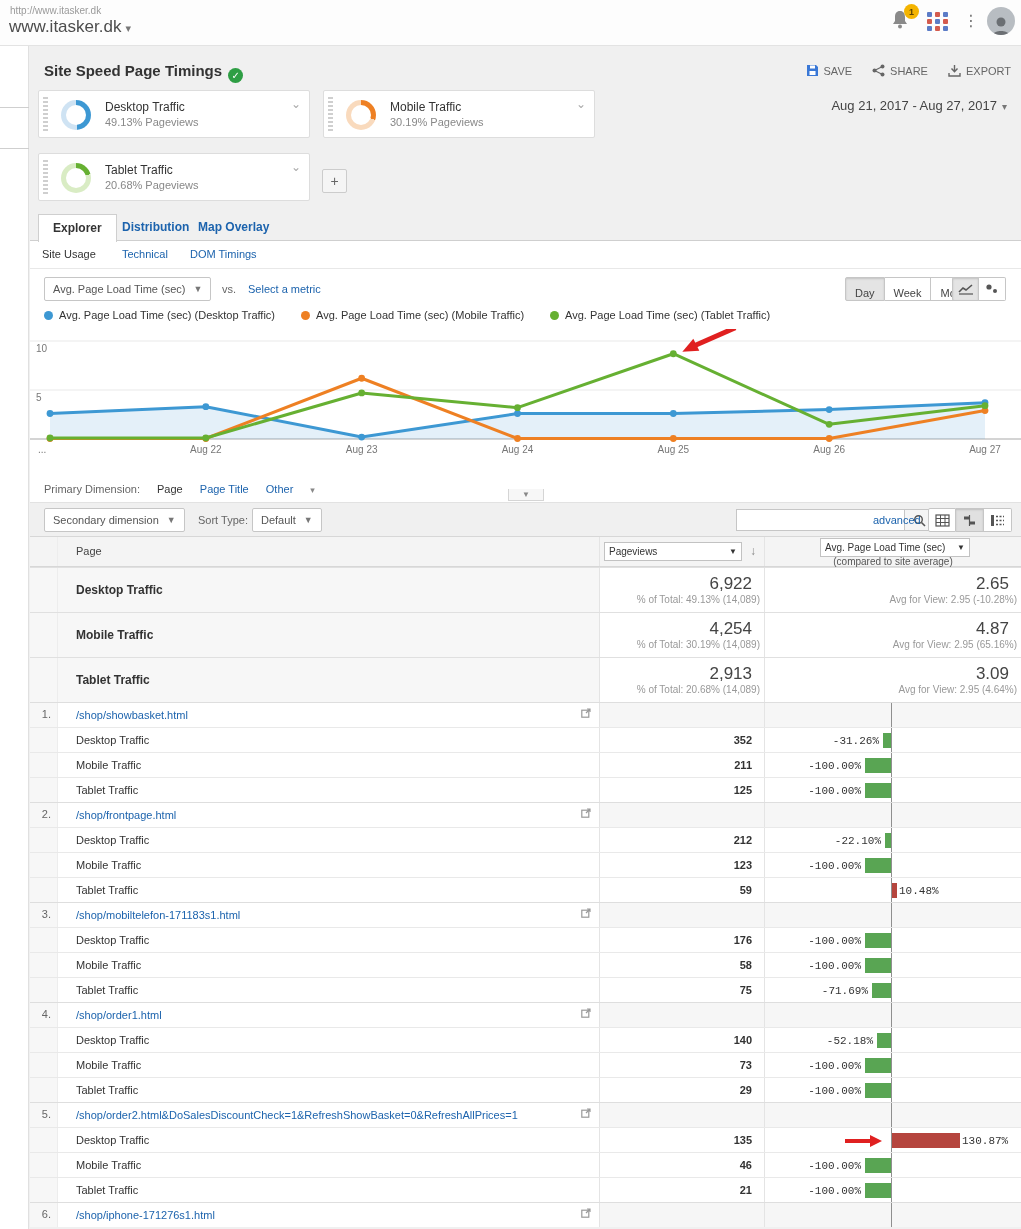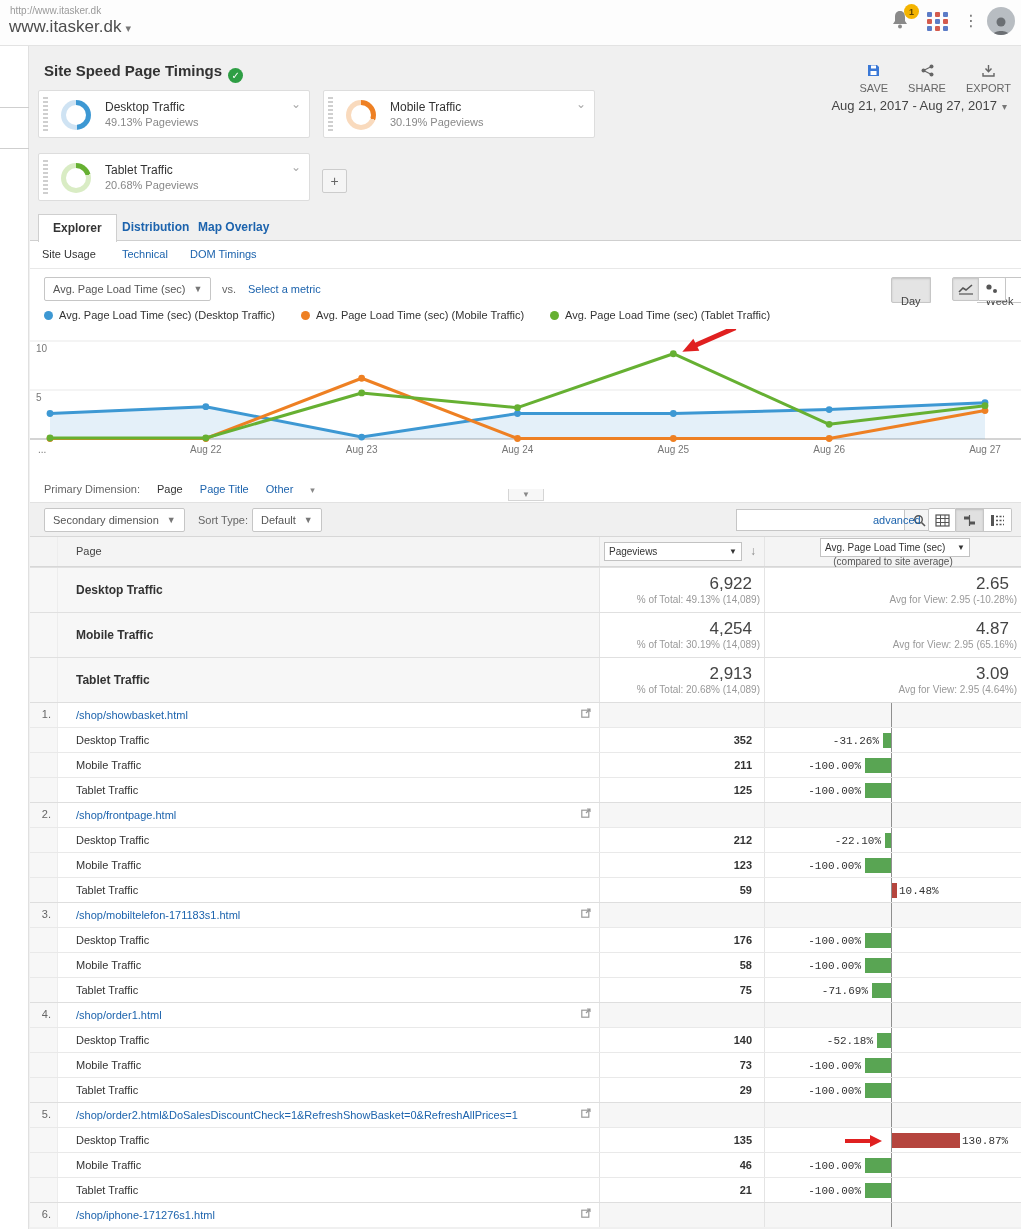--- a/index.html
+++ b/index.html
@@ -23,21 +23,21 @@
   
   .left-rail { position:absolute; left:0; top:46px; width:29px; height:1183px; background:#fff; border-right:1px solid #e0e0e0; z-index:5; }
   .rail-notch { position:absolute; left:0; width:29px; border-top:1px solid #cfcfcf; }
 
   
   .main { position:absolute; left:30px; top:46px; width:991px; height:1183px; }
 
   .page-title { position:absolute; left:14px; top:16px; font-size:15px; font-weight:bold; color:#333; }
   .verified-badge { display:inline-block; vertical-align:-3px; width:15px; height:15px; border-radius:50%; background:#2e9e44; color:#fff; font-size:10px; font-weight:bold; text-align:center; line-height:15px; margin-left:6px; }
   .title-actions { position:absolute; right:10px; top:18px; display:flex; gap:20px; }
-  .action-btn { display:flex; align-items:center; gap:5px; color:#666; font-size:11px; cursor:pointer;flex-direction:column; }
+  .action-btn { display:flex; align-items:center; gap:5px; color:#666; font-size:11px; cursor:pointer; }
 
   
   .seg-card { position:absolute; width:272px; height:48px; background:#fff; border:1px solid #ddd; border-radius:2px; }
   .seg-handle { position:absolute; left:4px; top:6px; bottom:6px; width:5px;
     background:repeating-linear-gradient(#cfcfcf 0 2px, transparent 2px 4px); }
   .donut { position:absolute; left:22px; top:9px; width:30px; height:30px; border-radius:50%; }
   .donut::after { content:''; position:absolute; left:5px; top:5px; width:20px; height:20px; border-radius:50%; background:#fff; }
   .seg-name { position:absolute; left:66px; top:9px; font-size:12px; color:#333; }
   .seg-detail { position:absolute; left:66px; top:25px; font-size:11px; color:#888; }
   .seg-chevron { position:absolute; right:8px; top:6px; color:#aaa; font-size:12px; }
@@ -57,21 +57,21 @@
   .subtab.active { color:#333; }
   .subtab.link { color:#1c63ad; }
 
   .metric-row { position:absolute; left:0; top:34px; width:100%; height:28px; }
   .dd-btn { display:inline-flex; align-items:center; gap:8px; background:#fff; border:1px solid #c6c6c6; border-radius:2px; height:24px; padding:0 8px; color:#555; cursor:pointer; white-space:nowrap; }
   .dd-btn .caret { color:#777; font-size:9px; }
   .metric-select { position:absolute; left:14px; top:2px; }
   .vs-label { position:absolute; left:192px; top:8px; color:#666; }
   .select-metric { position:absolute; left:218px; top:8px; color:#1c63ad; cursor:pointer; }
   .gran-group { position:absolute; left:815px; top:2px; display:flex; }
-  .gran-btn { height:24px; padding:12px 9px; line-height:22px; background:#fff; border:1px solid #c6c6c6; border-left:none; color:#444; cursor:pointer; font-size:11px;margin-left:46px; }
+  .gran-btn { height:24px; padding:4px 9px; line-height:22px; background:#fff; border:1px solid #c6c6c6; border-left:none; color:#444; cursor:pointer; font-size:11px; }
   .gran-btn:first-child { border-left:1px solid #c6c6c6; border-radius:2px 0 0 2px; }
   .gran-btn:last-child { border-radius:0 2px 2px 0; }
   .gran-btn.active { background:#e4e4e4; box-shadow:inset 0 1px 2px rgba(0,0,0,.15); }
   .charttype-group { position:absolute; left:922px; top:2px; display:flex; }
   .ct-btn { width:27px; height:24px; background:#fff; border:1px solid #c6c6c6; border-left:none; display:flex; align-items:center; justify-content:center; cursor:pointer; }
   .ct-btn:first-child { border-left:1px solid #c6c6c6; border-radius:2px 0 0 2px; }
   .ct-btn:last-child { border-radius:0 2px 2px 0; }
   .ct-btn.active { background:#e4e4e4; box-shadow:inset 0 1px 2px rgba(0,0,0,.15); }
 
   .legend { position:absolute; left:14px; top:68px; display:flex; gap:26px; }

